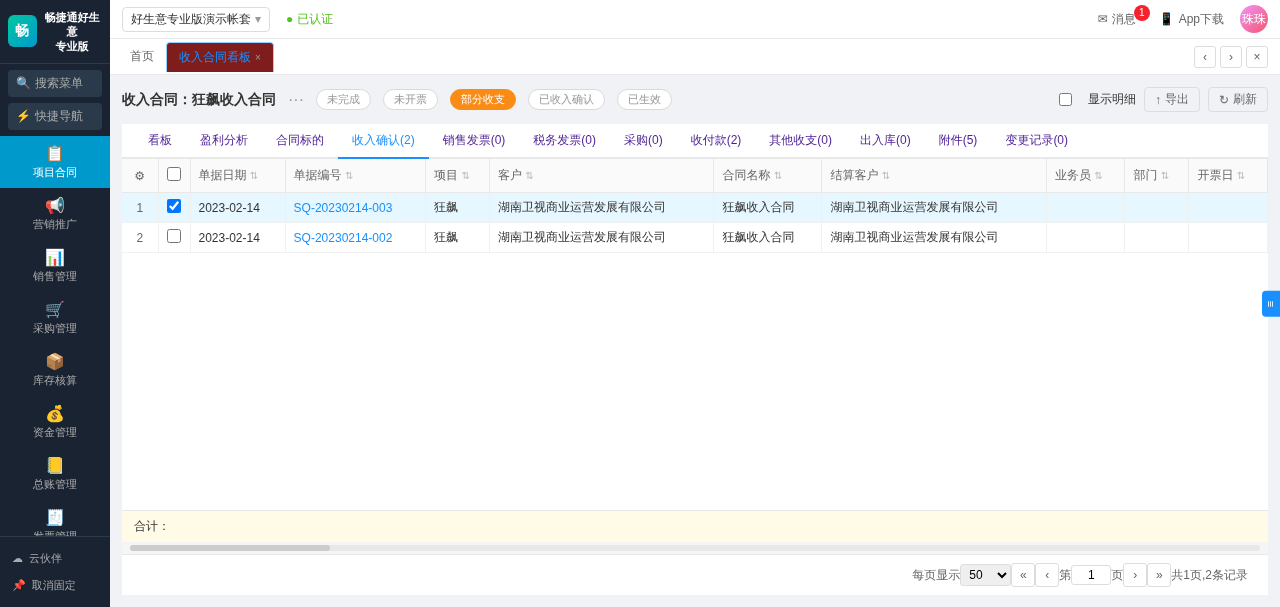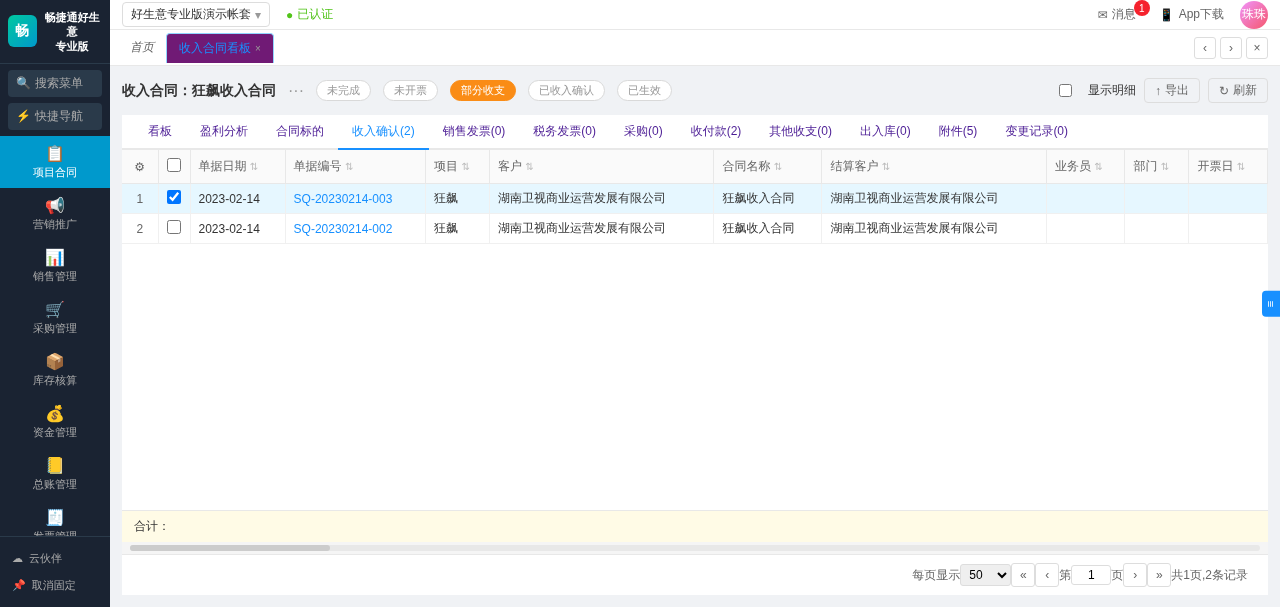--- a/index.html
+++ b/index.html
@@ -17,34 +17,34 @@
     .sidebar-item { display: flex; flex-direction: column; align-items: center; padding: 8px 4px; cursor: pointer; color: #aaa; font-size: 11px; gap: 2px; }
     .sidebar-item.active { background: #0099cc; color: #fff; }
     .sidebar-item-icon { font-size: 16px; }
     .sidebar-bottom { padding: 8px; border-top: 1px solid #2a3a4a; }
     .sidebar-bottom-item { display: flex; align-items: center; gap: 6px; padding: 6px 4px; color: #aaa; cursor: pointer; font-size: 11px; }
 
     
     .main { flex: 1; display: flex; flex-direction: column; background: #f0f2f5; overflow: hidden; }
 
     
-    .topbar { background: #fff; height: 30px; display: flex; align-items: center; padding: 0 12px; border-bottom: 1px solid #e8e8e8; gap: 8px; justify-content: center; }
+    .topbar { background: #fff; height: 39px; display: flex; align-items: center; padding: 0 12px; border-bottom: 1px solid #e8e8e8; gap: 8px; justify-content: center; }
     .topbar-company { display: flex; align-items: center; gap: 4px; font-size: 12px; color: #333; border: 1px solid #ddd; border-radius: 4px; padding: 3px 8px; cursor: pointer; }
     .topbar-verified { display: flex; align-items: center; gap: 4px; font-size: 12px; color: #52c41a; margin-left: 8px; }
     .topbar-right { margin-left: auto; display: flex; align-items: center; gap: 16px; }
     .topbar-action { display: flex; align-items: center; gap: 4px; font-size: 12px; color: #666; cursor: pointer; position: relative; }
     .topbar-badge { background: #f5222d; color: #fff; border-radius: 50%; width: 16px; height: 16px; font-size: 10px; display: flex; align-items: center; justify-content: center; position: absolute; top: -6px; right: -6px; }
     .topbar-avatar { width: 28px; height: 28px; border-radius: 50%; background: linear-gradient(135deg, #f093fb, #f5576c); display: flex; align-items: center; justify-content: center; color: white; font-size: 12px; }
 
     
     .tabbar { background: #fff; height: 36px; display: flex; align-items: center; padding: 0 12px; border-bottom: 1px solid #e8e8e8; gap: 4px; }
     .tabbar-item { display: flex; align-items: center; gap: 4px; padding: 6px 12px; font-size: 12px; color: #666; cursor: pointer; border-radius: 4px 4px 0 0; }
-    .tabbar-item.active { background: #701a75; color: #1890ff; border: 1px solid #91d5ff; border-bottom: none; }
+    .tabbar-item.active { background: #7f1d1d; color: #1890ff; border: 1px solid #91d5ff; border-bottom: none; }
     .tabbar-close { font-size: 10px; color: #999; cursor: pointer; }
-    .tabbar-breadcrumb { font-size: 12px; color: #666; padding: 0 8px; font-style: italic; }
+    .tabbar-breadcrumb { font-size: 12px; color: #666; padding: 0 8px; }
     .tabbar-nav { margin-left: auto; display: flex; gap: 4px; }
     .tabbar-nav-btn { background: none; border: 1px solid #ddd; border-radius: 3px; width: 22px; height: 22px; cursor: pointer; display: flex; align-items: center; justify-content: center; color: #666; font-size: 12px; }
 
     
     .content { flex: 1; padding: 12px; overflow: hidden; display: flex; flex-direction: column; }
 
     
     .contract-header { display: flex; align-items: center; gap: 12px; margin-bottom: 12px; }
     .contract-title { font-size: 14px; font-weight: bold; color: #333; }
     .contract-more { color: #999; cursor: pointer; font-size: 16px; }

